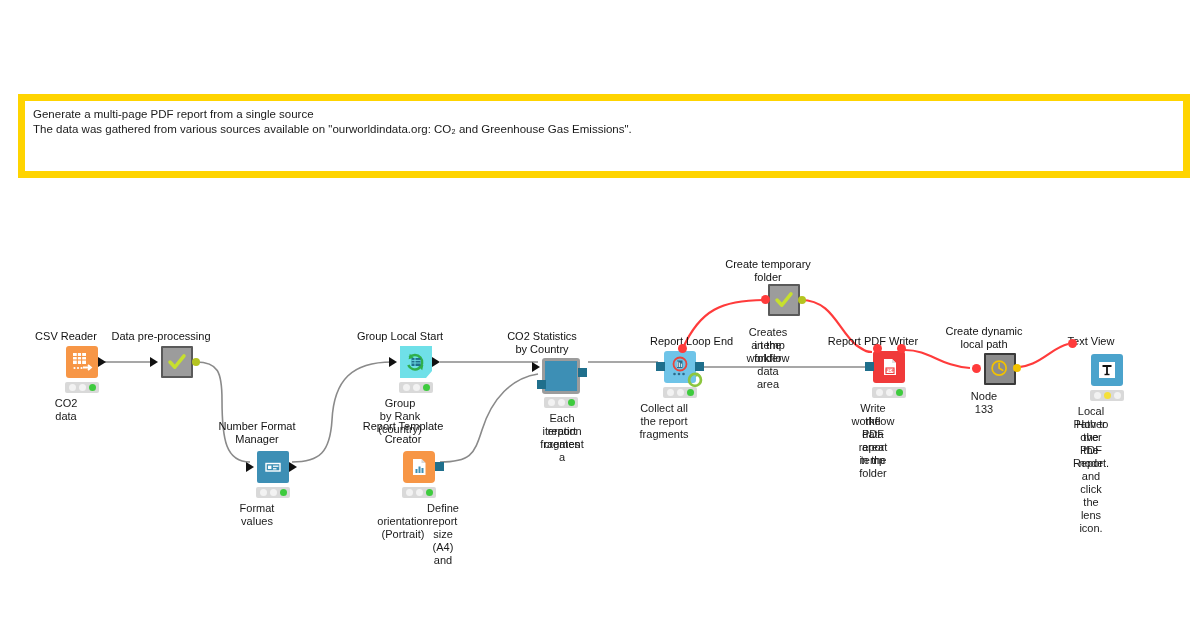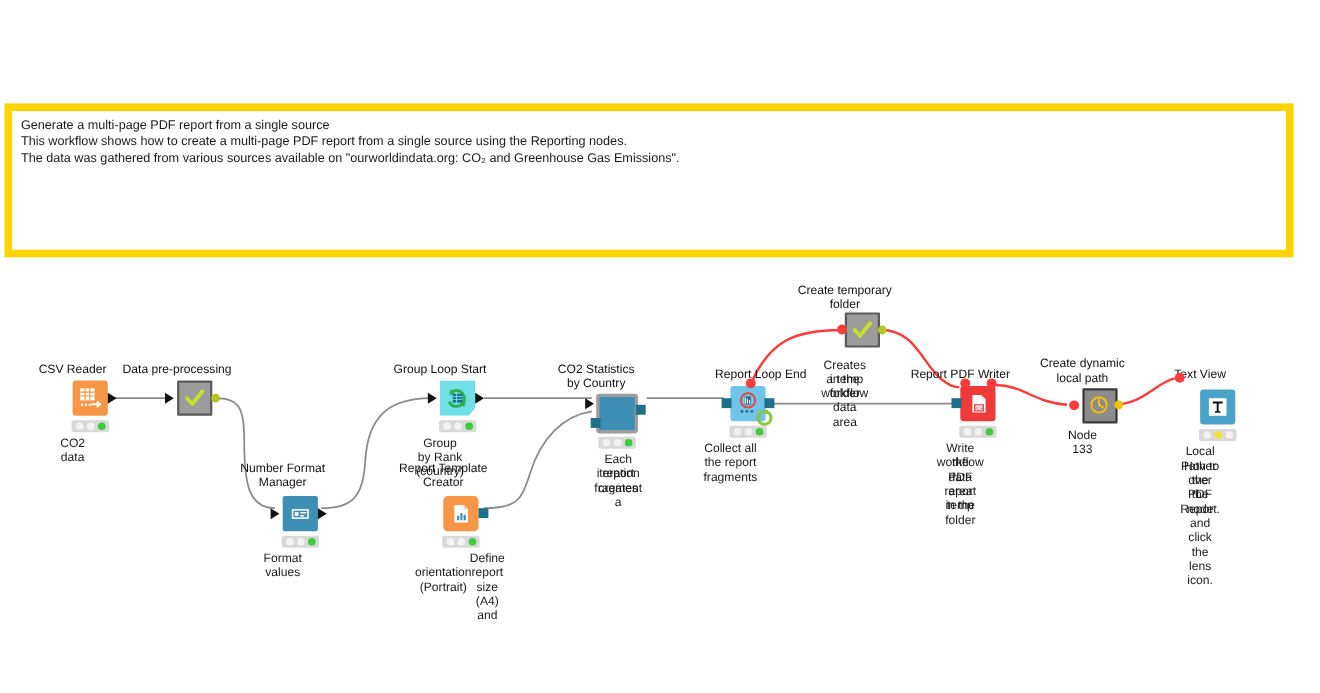--- a/index.html
+++ b/index.html
@@ -70,23 +70,22 @@
   .port-dot-olive{position:absolute;width:8px;height:8px;border-radius:50%;background:#B5C420;}
 
   
   .glyph{position:absolute;left:0;top:0;width:100%;height:100%;}
 </style>
 </head>
 <body>
 
 <div id="canvas">
 
-  <div class="annotation" style="left:4px;top:94px;width:1172px;height:140px;">
+  <div class="annotation" style="left:18px;top:94px;width:1172px;height:84px;">
     <div class="ln title">Generate a multi-page PDF report from a single source</div>
-    <div class="ln">This workflow shows how to create a multi-page PDF report from a single source using the Reporting nodes.</div>
     <div class="ln">The data was gathered from various sources available on "ourworldindata.org: CO₂ and Greenhouse Gas Emissions".</div>
   </div>
 
   <svg id="wires" viewBox="0 0 1200 630" xmlns="http://www.w3.org/2000/svg">
     <g fill="none" stroke="#8A8A8A" stroke-width="1.6">
 
       <path d="M 99 362 L 156 362"></path>
 
       <path d="M 196 362 C 218 362 222 372 222 400 C 222 440 226 462 250 462"></path>
 
@@ -164,21 +163,21 @@
     <div class="port-tri" style="left:32px;top:42px;"></div>
     <div class="lights" style="left:-1px;top:67px;">
       <i></i>
       <i></i>
       <i class="on-green"></i>
     </div>
     <div class="nsub" style="top:82px;">Format values</div>
   </div>
 
   <div class="node" style="left:400px;top:330px;">
-    <div class="ntitle" style="top:0px;">Group Loop Start</div>
+    <div class="ntitle" style="top:0px;">Group Local Start</div>
     <div class="nbody" style="left:0px;top:16px;background:none;">
       <svg class="glyph" viewBox="0 0 32 32">
         <path d="M 0 0 L 32 0 L 32 25 L 26 32 L 0 32 Z" fill="#6FE0E8"></path>
         <path d="M 9.5 11.5 a 7.2 7.2 0 1 1 -1.2 7.6" fill="none" stroke="#2FAF4B" stroke-width="2.6"></path>
         <path d="M 9.8 7.8 L 13.6 11.8 L 8.6 13.2 Z" fill="#2FAF4B"></path>
         <path d="M 22.2 24.2 L 18.4 20.2 L 23.4 18.8 Z" fill="#2FAF4B"></path>
         <rect x="11.5" y="12" width="9" height="8" fill="#1F6F8C"></rect>
         <g stroke="#6FE0E8" stroke-width="0.9">
           <line x1="11.5" y1="14.4" x2="20.5" y2="14.4"></line>
           <line x1="11.5" y1="17" x2="20.5" y2="17"></line>

